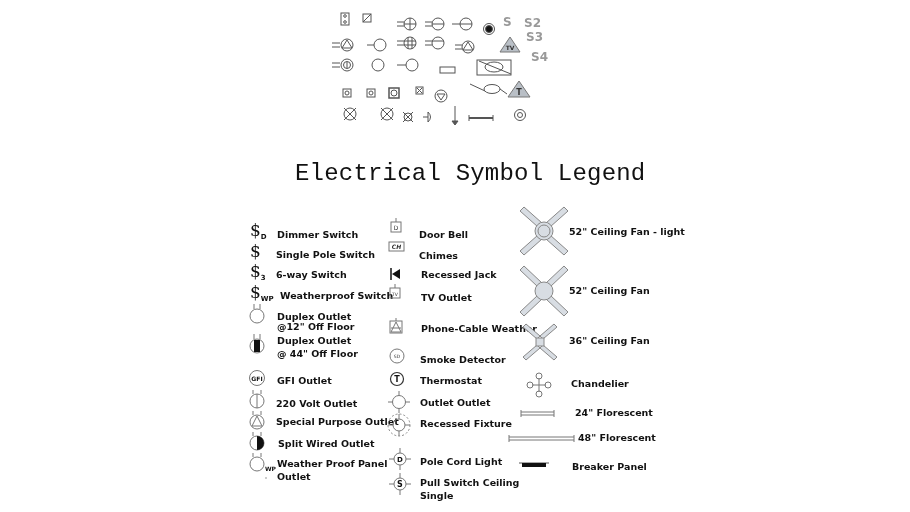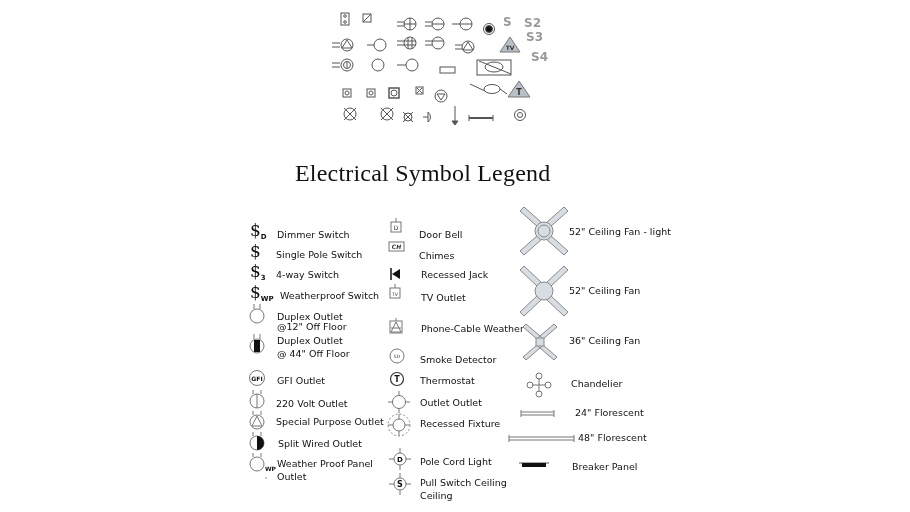--- a/index.html
+++ b/index.html
@@ -1,20 +1,20 @@
 <!DOCTYPE html>
 <html><head>
 <meta charset="utf-8">
 <style>
   html, body { margin: 0; padding: 0; background: #ffffff; }
   body { width: 910px; height: 512px; position: relative; overflow: hidden;
          font-family: "DejaVu Sans", sans-serif; color: #111; }
   .title { position: absolute; left: 295px; top: 160px; font-size: 24px; color: #111;
-           font-family: Liberation Serif, serif; letter-spacing: 0.2px; white-space: nowrap; }
-  .lbl { position: absolute; font-size: 9.5px; font-weight: normal; color: #111; white-space: nowrap; line-height: 12px; }
+           font-family: Liberation Mono, monospace; letter-spacing: 0.2px; white-space: nowrap; }
+  .lbl { position: absolute; font-size: 9.5px; font-weight: bold; color: #111; white-space: nowrap; line-height: 12px; }
   .sym { position: absolute; }
   .s-gray { stroke: #777; fill: none; stroke-width: 1; }
   .dollar { position: absolute; font-size: 17px; font-family: "DejaVu Serif", serif; color: #111; line-height: 17px; }
   .dollar sub { font-size: 7px; font-family: "DejaVu Sans", sans-serif; font-weight: bold; vertical-align: -3px; }
   .slabel { position: absolute; font-size: 12px; color: #999; font-weight: bold; font-family: "DejaVu Sans", sans-serif; }
 </style>
 </head>
 <body>
 
 <svg class="sym" style="left:330px;top:5px" width="220" height="125" viewBox="0 0 220 125">
@@ -124,21 +124,21 @@
 <div class="title">Electrical Symbol Legend</div>
 
 <div>
   <div class="dollar" style="left:250px;top:222px">$<sub>D</sub></div>
   <span class="lbl" style="left:277px;top:229px">Dimmer Switch</span>
 
   <div class="dollar" style="left:250px;top:243px">$</div>
   <span class="lbl" style="left:276px;top:249px">Single Pole Switch</span>
 
   <div class="dollar" style="left:250px;top:263px">$<sub>3</sub></div>
-  <span class="lbl" style="left:276px;top:269px">4-way Switch</span>
+  <span class="lbl" style="left:276px;top:269px">6-way Switch</span>
 
   <div class="dollar" style="left:250px;top:284px">$<sub>WP</sub></div>
   <span class="lbl" style="left:280px;top:290px">Weatherproof Switch</span>
 
   <svg class="sym" style="left:248px;top:303px" width="18" height="22">
     <line x1="6" y1="1" x2="6" y2="6" class="s-gray"></line>
       <line x1="12" y1="1" x2="12" y2="6" class="s-gray"></line>
     <circle cx="9" cy="13" r="7" class="s-gray"></circle>
   </svg>
   <span class="lbl" style="left:277px;top:311px">Duplex Outlet</span>
@@ -272,21 +272,21 @@
 
   <svg class="sym" style="left:388px;top:472px" width="24" height="24">
     <circle cx="12" cy="12" r="6" class="s-gray"></circle>
     <line x1="12" y1="1" x2="12" y2="6" class="s-gray"></line>
       <line x1="12" y1="18" x2="12" y2="23" class="s-gray"></line>
     <line x1="1" y1="12" x2="6" y2="12" class="s-gray"></line>
       <line x1="18" y1="12" x2="23" y2="12" class="s-gray"></line>
     <text x="12" y="15" font-size="8" font-weight="bold" text-anchor="middle" fill="#111" font-family="DejaVu Sans, sans-serif">S</text>
   </svg>
   <span class="lbl" style="left:420px;top:477px">Pull Switch Ceiling</span>
-  <span class="lbl" style="left:420px;top:490px">Ceiling</span>
+  <span class="lbl" style="left:420px;top:490px">Single</span>
 </div>
 
 <div>
   <svg class="sym" style="left:516px;top:205px" width="56" height="52">
     <g fill="#d8dde3" stroke="#888" stroke-width="1">
       <polygon points="22,22 4,6 8,2 26,18"></polygon>
       <polygon points="34,22 52,6 48,2 30,18"></polygon>
       <polygon points="22,30 4,46 8,50 26,34"></polygon>
       <polygon points="34,30 52,46 48,50 30,34"></polygon>
       <circle cx="28" cy="26" r="9"></circle>

